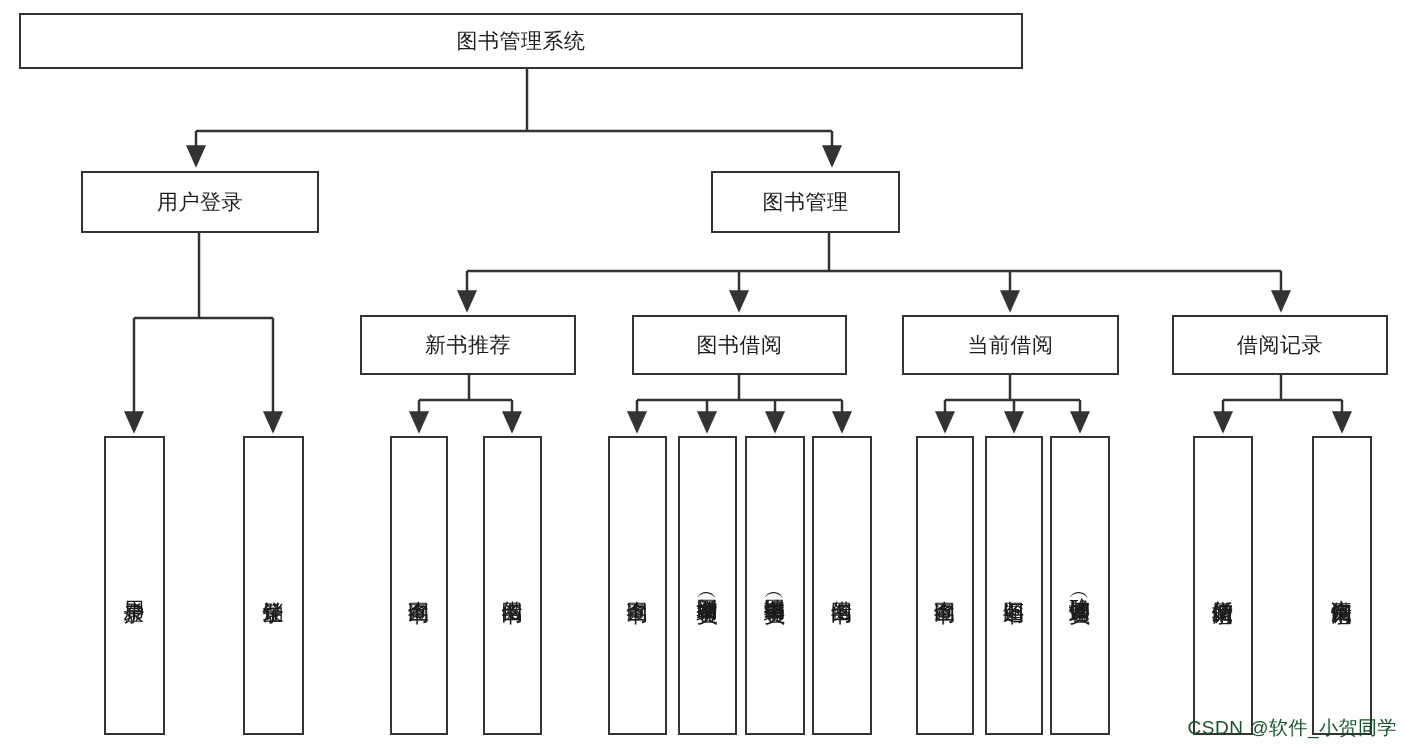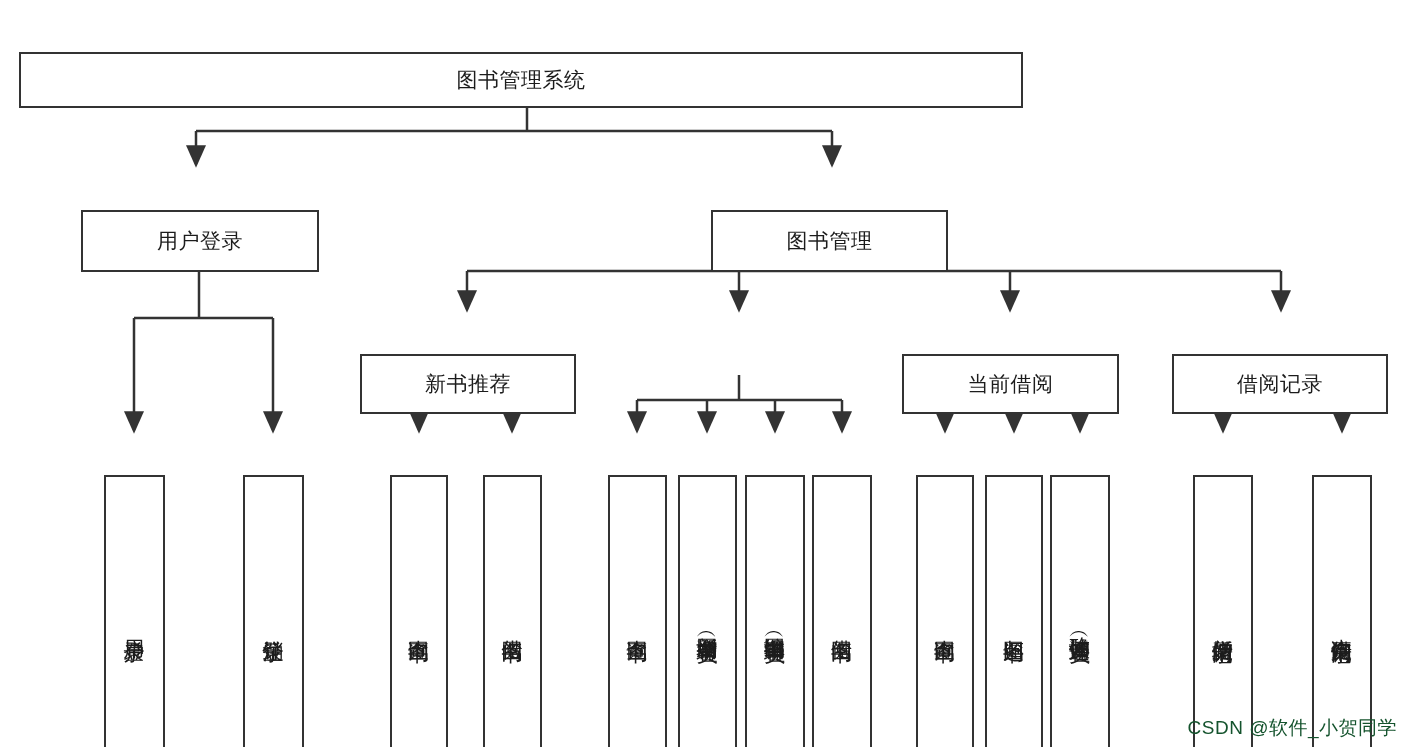--- a/index.html
+++ b/index.html
@@ -30,21 +30,20 @@
   }
   .node {
     position: absolute;
     box-sizing: border-box;
     background: #ffffff;
     border: 2.5px solid #333333;
     display: flex;
     align-items: center;
     justify-content: center;
     z-index: 2;
-    margin-top: 39px;
   }
   .node-label {
     font-size: 21px;
     line-height: 1.18;
     letter-spacing: 0.5px;
     white-space: nowrap;
     color: #1c1c1c;
     text-align: center;
   }
   .node.vertical .node-label {
@@ -122,26 +121,29 @@
     </g>
   </svg>
 
   <div class="node" style="left:19px; top:13px; width:1004px; height:56px;">
     <span class="node-label">图书管理系统</span>
   </div>
 
   <div class="node" style="left:81px; top:171px; width:238px; height:62px;">
     <span class="node-label">用户登录</span>
   </div>
-  <div class="node" style="left:711px; top:171px; width:237px; height:62px;">
+  <div class="node" style="left:711px; top:171px; width:189px; height:62px;">
     <span class="node-label">图书管理</span>
   </div>
 
   <div class="node" style="left:360px; top:315px; width:216px; height:60px;">
     <span class="node-label">新书推荐</span>
+  </div>
+  <div class="node" style="left:632px; top:315px; width:215px; height:60px;">
+    <span class="node-label">图书借阅</span>
   </div>
   <div class="node" style="left:902px; top:315px; width:217px; height:60px;">
     <span class="node-label">当前借阅</span>
   </div>
   <div class="node" style="left:1172px; top:315px; width:216px; height:60px;">
     <span class="node-label">借阅记录</span>
   </div>
 
   <div class="node vertical" style="left:104px; top:436px; width:61px; height:299px;">
     <span class="node-label">用户登录</span>

